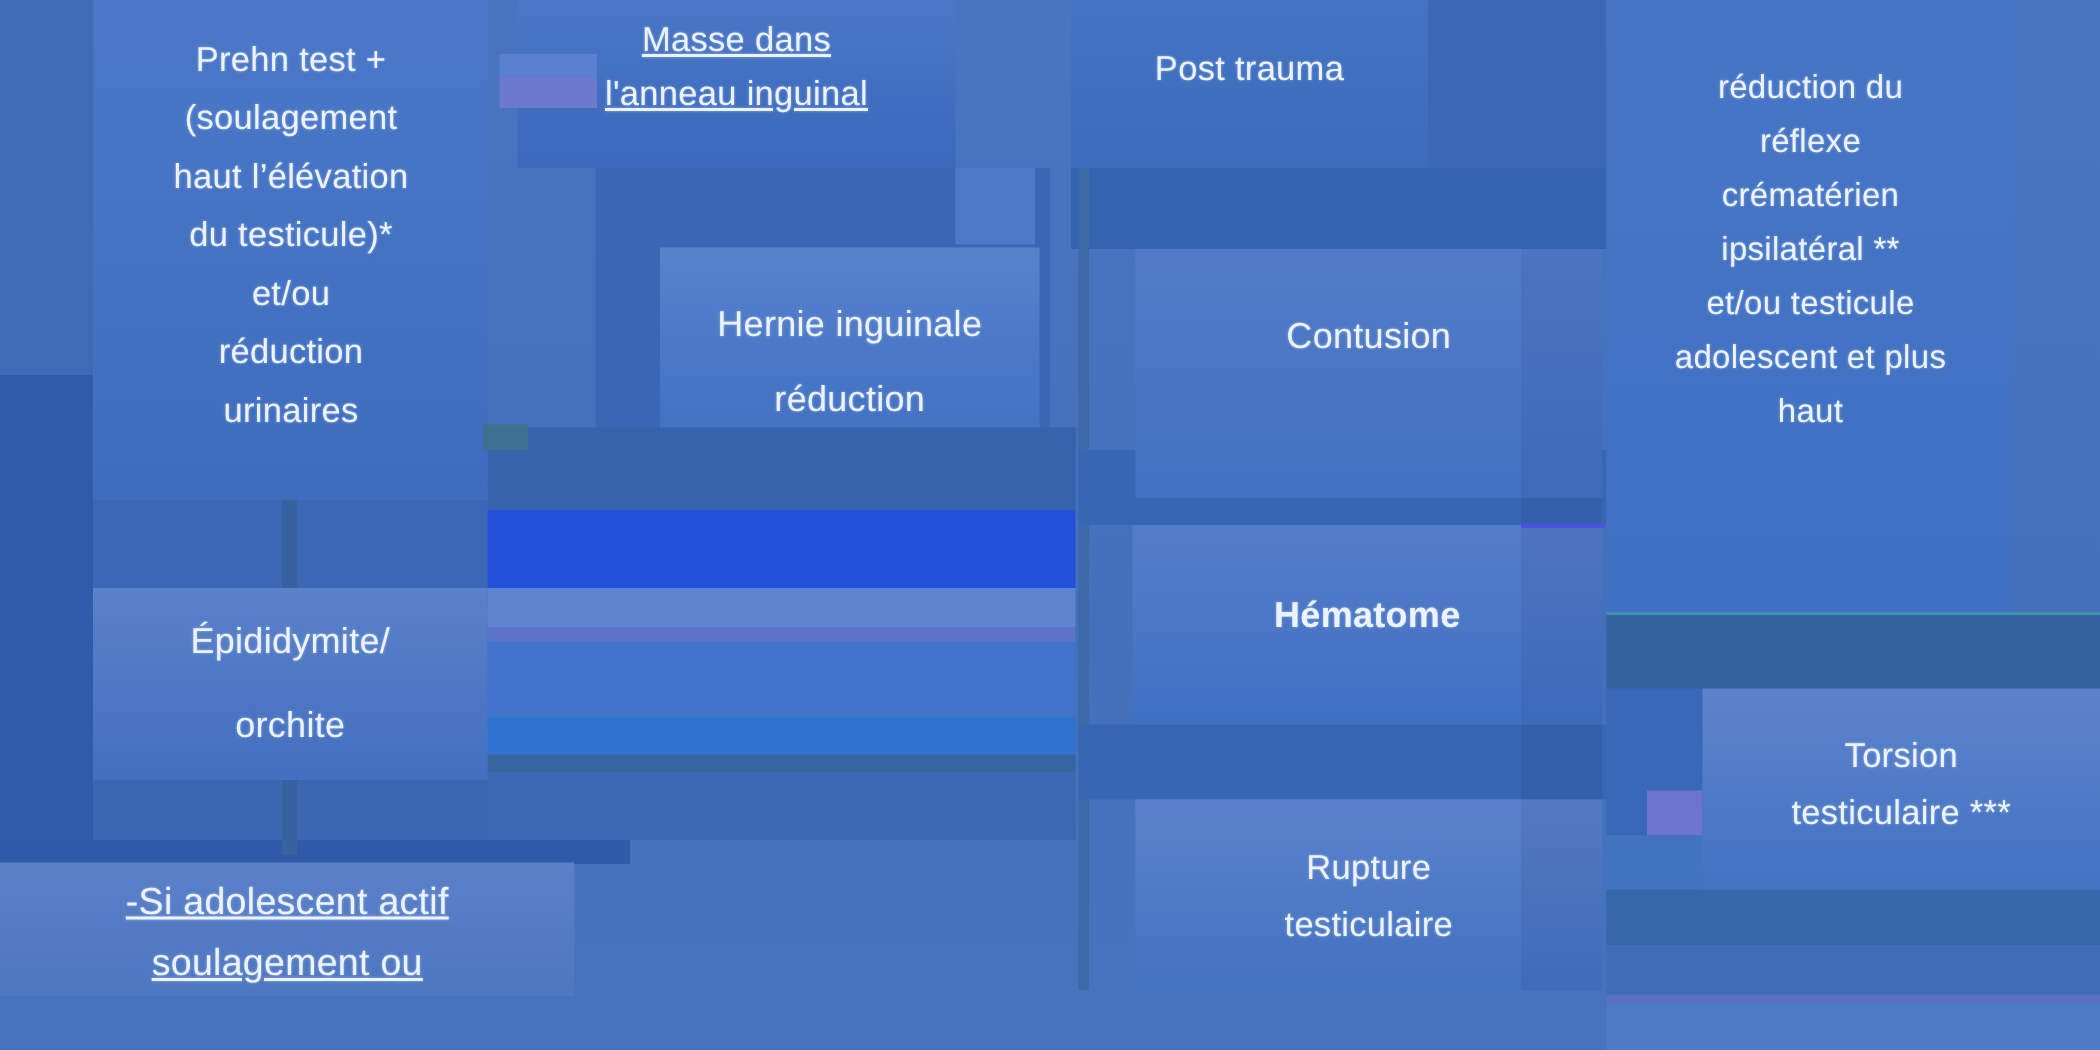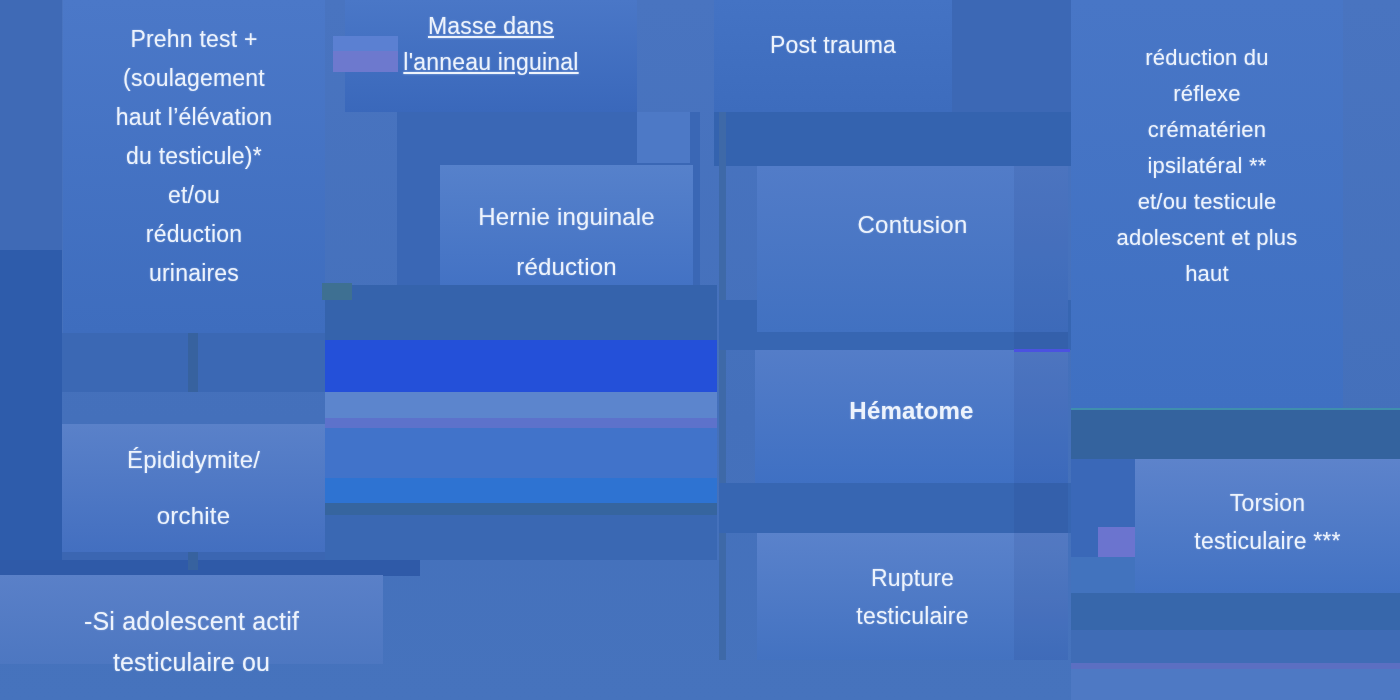--- a/index.html
+++ b/index.html
@@ -61,29 +61,29 @@
     font-size:23px;line-height:36px;background:linear-gradient(180deg,#4a77c7,#3a68bb);text-decoration:underline;}
   #box-post{left:714px;top:0;width:238px;height:112px;padding-top:30px;
     font-size:23px;line-height:30px;background:linear-gradient(180deg,#4473c4,#3d6cbd);}
   #box-absence{left:1071px;top:0;width:272px;height:408px;padding-top:40px;
     font-size:22px;line-height:36px;background:linear-gradient(180deg,#4876c6,#3f70c2);}
   #box-hernie{left:440px;top:165px;width:253px;height:120px;padding-top:27px;
     font-size:24px;line-height:50px;background:linear-gradient(180deg,var(--box_top),#4372c4);}
   #box-contusion{left:757px;top:166px;width:311px;height:166px;padding-top:44px;
     font-size:24px;line-height:30px;background:linear-gradient(180deg,#527cc8,var(--box_bottom));}
   #box-epididymite{left:62px;top:392px;width:263px;height:128px;padding-top:8px;
-    font-size:24px;line-height:56px;background:linear-gradient(180deg,#5a81c9,#436fc0);margin-top:32px;}
+    font-size:24px;line-height:56px;background:linear-gradient(180deg,#5a81c9,#436fc0);}
   #box-hematome{left:755px;top:350px;width:313px;height:133px;padding-top:46px;
     font-size:24px;line-height:30px;background:linear-gradient(180deg,#547dc8,#3f70c3);font-weight:bold;}
   #box-rupture{left:757px;top:533px;width:311px;height:127px;padding-top:26px;
     font-size:23px;line-height:38px;background:linear-gradient(180deg,#5a82cb,#4372c1);}
   #box-torsion{left:1135px;top:459px;width:265px;height:134px;padding-top:25px;
     font-size:23px;line-height:38px;background:linear-gradient(180deg,#5d83cb,#4272c3);}
-  #box-note{left:0;top:575px;width:383px;height:89px;padding-top:26px;
-    font-size:25px;line-height:41px;background:linear-gradient(180deg,#5a80c8,#4d77c1);}
+  #box-note{left:0;top:575px;width:383px;height:89px;padding-top:6px;
+    font-size:25px;line-height:41px;background:linear-gradient(180deg,#5a80c8,#4d77c1);text-decoration:underline;}
 </style>
 </head>
 <body>
 
 <div id="canvas">
 
   <div class="patch" id="p1"></div>
   <div class="patch" id="p2"></div>
   <div class="patch" id="p3"></div>
   <div class="patch" id="p4"></div>
@@ -166,21 +166,21 @@
     <span class="ln">testiculaire</span>
   </div>
 
   <div class="box" id="box-torsion">
     <span class="ln">Torsion</span>
     <span class="ln">testiculaire ***</span>
   </div>
 
   <div class="box" id="box-note">
     <span class="ln">-Si adolescent actif</span>
-    <span class="ln">testiculaire ou</span>
+    <span class="ln">soulagement ou</span>
   </div>
 
   <div class="patch" id="p31"></div>
   <div class="patch" id="p32"></div>
   <div class="patch" id="p33"></div>
   <div class="patch" id="p34"></div>
   <div class="patch" id="p35"></div>
 
 </div>
 

